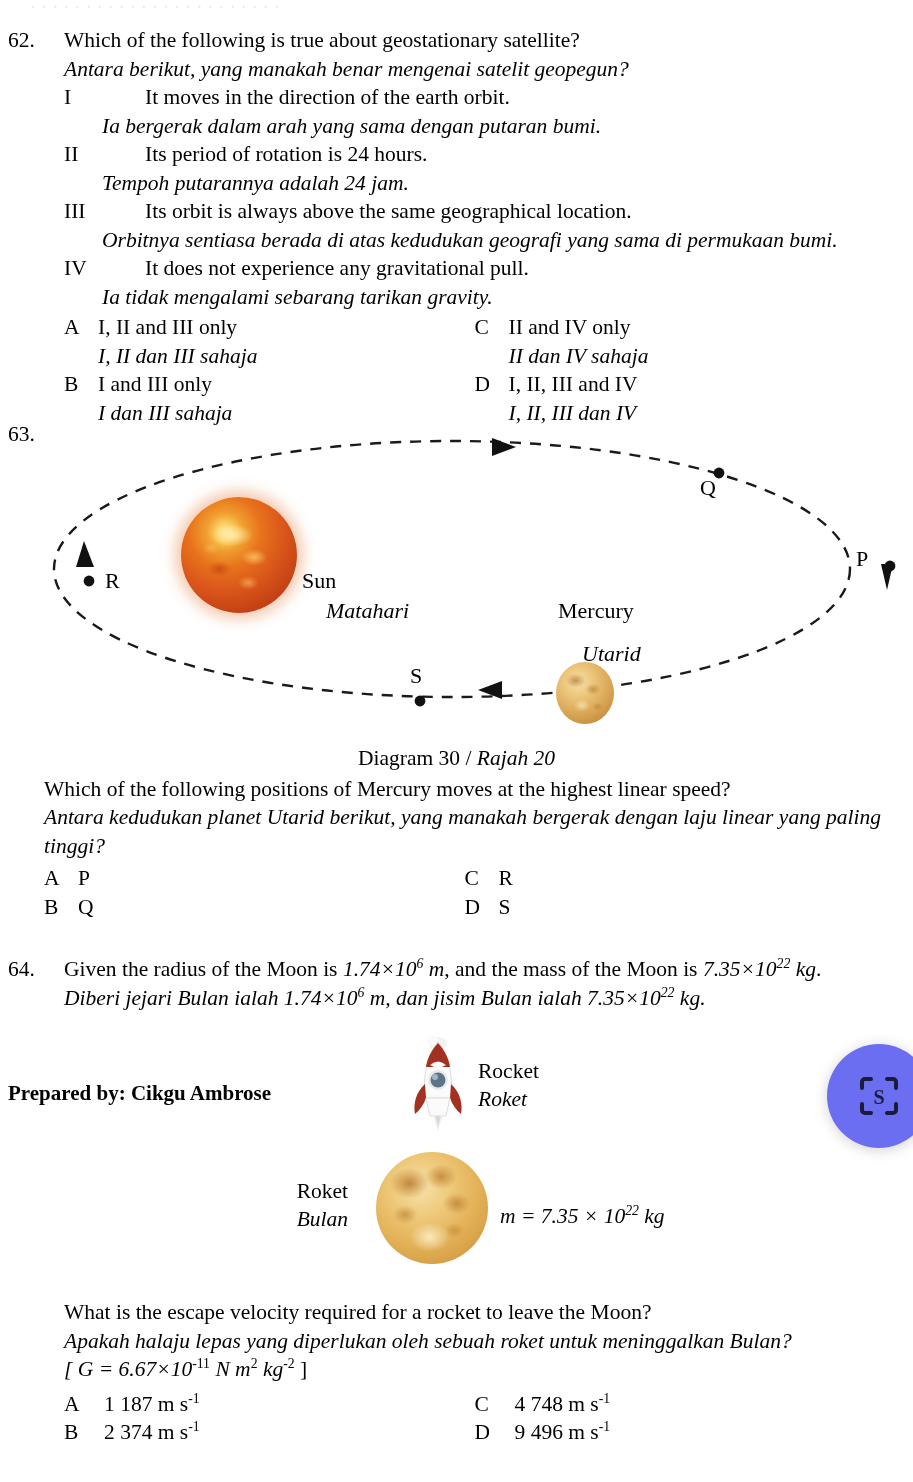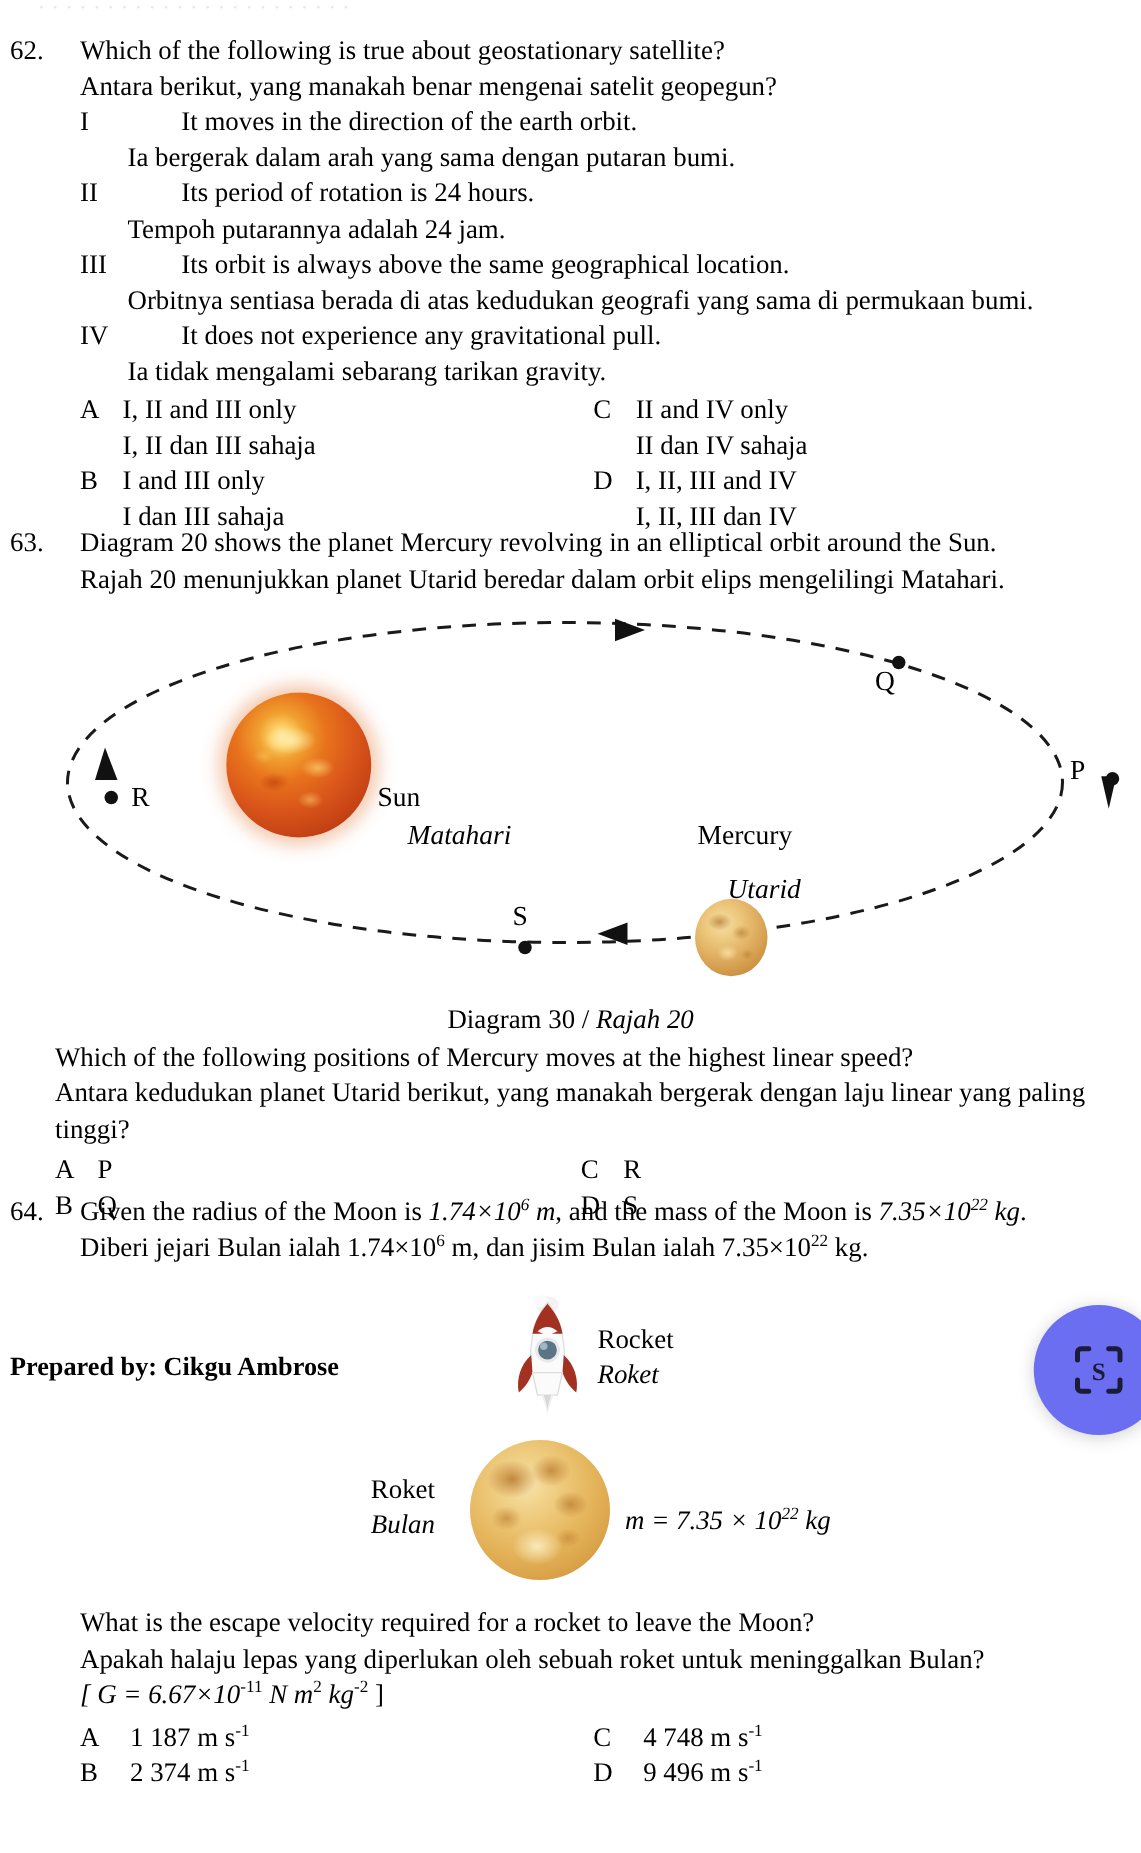--- a/index.html
+++ b/index.html
@@ -25,21 +25,21 @@
 
   .qblock { position: absolute; left: 0; width: 913px; }
 
   .qnum {
     position: absolute; left: 8px; width: 50px; text-align: left;
     font-size: 21.5px; line-height: 28px;
   }
   .qbody { margin-left: 64px; margin-right: 28px; }
 
   .en { font-size: 21.5px; line-height: 28.5px; font-style: normal; }
-  .my { font-size: 21.5px; line-height: 28.5px; }
+  .my { font-size: 21.5px; line-height: 28.5px; font-style: italic; }
 
   .romanline { display: flex; align-items: flex-start; }
   .roman { width: 38px; flex: none; font-size: 21.5px; line-height: 28.5px; }
   .romantext { flex: 1; margin-left: 43px; }
   .indent { margin-left: 38px; }
 
   
   .opts { position: relative; margin-top: 2px; }
   .optrow { display: flex; }
   .optcol { width: 50%; display: flex; align-items: flex-start; }
@@ -208,24 +208,20 @@
             <div class="optletter"></div>
             <div class="opttext my">I, II, III dan IV</div>
           </div>
         </div>
       </div>
     </div>
   </div>
 
   <div class="qblock" style="top:420px;">
     <div class="qnum">63.</div>
-    <div class="qbody">
-      <div class="en">Diagram 20 shows the planet Mercury revolving in an elliptical orbit around the Sun.</div>
-      <div class="my">Rajah 20 menunjukkan planet Utarid beredar dalam orbit elips mengelilingi Matahari.</div>
-    </div>
 
     <div class="diagram" style="margin-top:4px;">
       <svg width="913" height="320" viewBox="0 0 913 320">
 
         <ellipse cx="452" cy="145" rx="398" ry="128" fill="none" stroke="#1a1a1a" stroke-width="2.4" stroke-dasharray="11 9" stroke-linecap="butt"></ellipse>
 
         <polygon points="492,14 516,23 492,32" fill="#111"></polygon>
 
         <polygon points="881,140 893,140 887,166" fill="#111"></polygon>
 
@@ -336,21 +332,21 @@
 
     <div class="moon-row" style="margin-top:10px;">
       <div class="moon-art" style="left:376px; top:6px; width:112px; height:112px;"></div>
       <div class="moon-label" style="left:180px; top:32px; width:168px;">Roket</div>
       <div class="moon-label" style="left:180px; top:60px; width:168px; font-style:italic;">Bulan</div>
       <div class="moon-eq" style="left:500px; top:58px;">
         <span>m = 7.35 × 10</span><sup>22</sup> <span>kg</span>
       </div>
     </div>
 
-    <div class="qbody" style="margin-top:6px;">
+    <div class="qbody" style="margin-top:20px;">
       <div class="en">What is the escape velocity required for a rocket to leave the Moon?</div>
       <div class="my">Apakah halaju lepas yang diperlukan oleh sebuah roket untuk meninggalkan Bulan?</div>
 
       <div class="en">
         <span class="mathi">[ G = 6.67×10</span><sup>-11</sup>
         <span class="mathi">N m</span><sup>2</sup>
         <span class="mathi">kg</span><sup>-2</sup>
         <span>]</span>
       </div>
 

